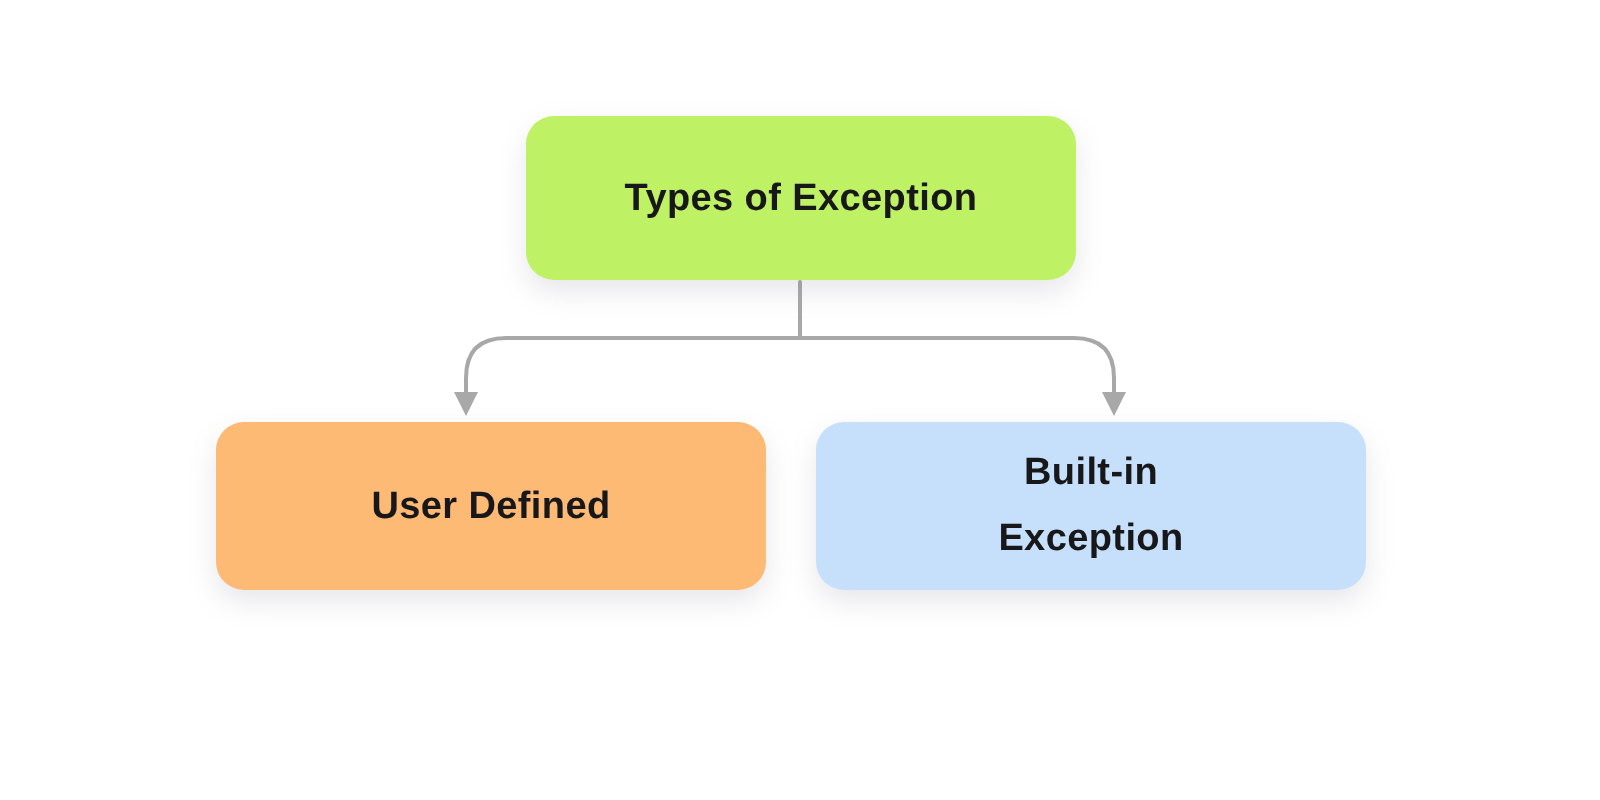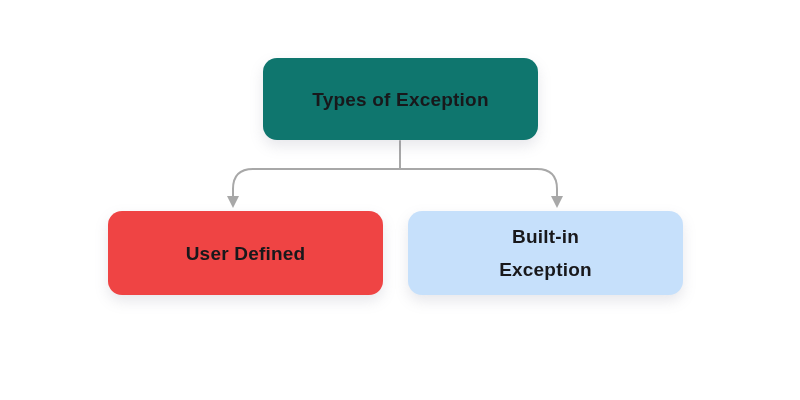--- a/index.html
+++ b/index.html
@@ -45,25 +45,25 @@
 <div class="canvas" style="background-color: rgb(255, 255, 255);">
 
   <svg class="connector-layer" width="800" height="400" viewBox="0 0 800 400" xmlns="http://www.w3.org/2000/svg">
     <path d="M 400 141 V 169" fill="none" stroke-width="2" stroke-linecap="round" stroke="#a8a8a8"></path>
     <path d="M 400 169 H 253 Q 233 169 233 189 V 197" fill="none" stroke-width="2" stroke-linecap="round" stroke="#a8a8a8"></path>
     <path d="M 400 169 H 537 Q 557 169 557 189 V 197" fill="none" stroke-width="2" stroke-linecap="round" stroke="#a8a8a8"></path>
     <polygon points="227,196 239,196 233,208" fill="#a8a8a8"></polygon>
     <polygon points="551,196 563,196 557,208" fill="#a8a8a8"></polygon>
   </svg>
 
-  <div class="node node-root" style="background-color: #0f766e; align-items: center;">
+  <div class="node node-root" style="background-color: #bef264; align-items: center;">
     <span class="line" style="color: rgb(24, 24, 27);">Types of Exception</span>
   </div>
 
-  <div class="node node-left" style="background-color: #ef4444;">
+  <div class="node node-left" style="background-color: #fdba74;">
     <span class="line" style="color: rgb(24, 24, 27);">User Defined</span>
   </div>
 
   <div class="node node-right" style="background-color: rgb(198, 224, 251);">
     <span class="line" style="color: rgb(24, 24, 27);">Built-in</span>
     <span class="line" style="color: rgb(24, 24, 27);">Exception</span>
   </div>
 
 </div>
 

